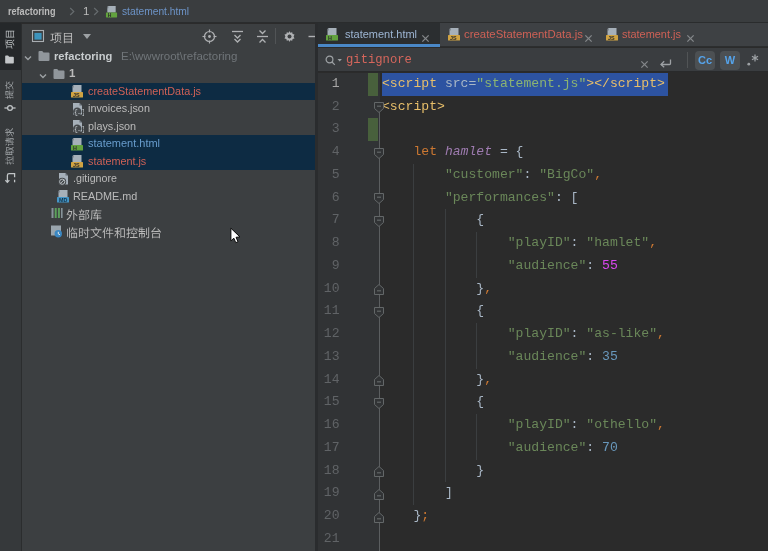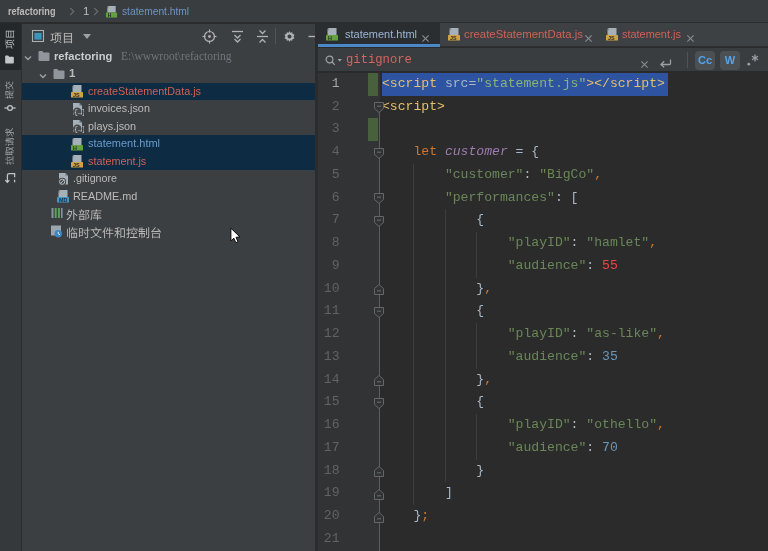--- a/index.html
+++ b/index.html
@@ -123,21 +123,21 @@
     </div>
     <div class="tree" style="position:absolute;left:0;top:-24px;width:293px">
 <div class="trow" style="top:47.9px;">
           <span class="icx" style="left:1px"><svg width="10" height="10" viewBox="0 0 10 10">
               <path d="M2 3.5 L5 6.5 L8 3.5" fill="none" stroke="#9da1a4" stroke-width="1.4"></path>
             </svg></span>
           <span class="icx" style="left:15px"><svg width="14" height="14" viewBox="0 0 14 14">
               <path d="M1.5 3 a1 1 0 0 1 1-1 H5.2 l1.3 1.6 H11.5 a1 1 0 0 1 1 1 V11 a1 1 0 0 1 -1 1 H2.5 a1 1 0 0 1 -1-1 Z" fill="#90969b"></path>
             </svg></span>
           <span class="ttxt" style="left:32px;color:#c8ccce;font-weight:bold;transform:scaleX(0.97);transform-origin:0 50%;">refactoring</span>
-          <span class="ttxt" style="left:99px;color:#707579;transform:scaleX(1.0);transform-origin:0 50%;font-family:Liberation Serif, serif;">E:\wwwroot\refactoring</span>
+          <span class="ttxt" style="left:99px;color:#707579;transform:scaleX(1.0);transform-origin:0 50%;">E:\wwwroot\refactoring</span>
         </div>
 <div class="trow" style="top:65.3px;">
           <span class="icx" style="left:16px"><svg width="10" height="10" viewBox="0 0 10 10">
               <path d="M2 3.5 L5 6.5 L8 3.5" fill="none" stroke="#9da1a4" stroke-width="1.4"></path>
             </svg></span>
           <span class="icx" style="left:30px"><svg width="14" height="14" viewBox="0 0 14 14">
               <path d="M1.5 3 a1 1 0 0 1 1-1 H5.2 l1.3 1.6 H11.5 a1 1 0 0 1 1 1 V11 a1 1 0 0 1 -1 1 H2.5 a1 1 0 0 1 -1-1 Z" fill="#90969b"></path>
             </svg></span>
           <span class="ttxt" style="left:47px;color:#bbbbbb;font-weight:bold;">1</span>
         </div>
@@ -286,26 +286,26 @@
             <path d="M9 1.5 L9 8.5 M5.97 3.25 L12.03 6.75 M12.03 3.25 L5.97 6.75" stroke="#9da1a4" stroke-width="1.25"></path>
           </svg></span>
     </div>
     <div class="gutter"></div>
 
     <div class="sel1"></div>
     <pre class="nums"><span style="color:#a7a6a6">1</span><span style="color:#606366">2</span><span style="color:#606366">3</span><span style="color:#606366">4</span><span style="color:#606366">5</span><span style="color:#606366">6</span><span style="color:#606366">7</span><span style="color:#606366">8</span><span style="color:#606366">9</span><span style="color:#606366">10</span><span style="color:#606366">11</span><span style="color:#606366">12</span><span style="color:#606366">13</span><span style="color:#606366">14</span><span style="color:#606366">15</span><span style="color:#606366">16</span><span style="color:#606366">17</span><span style="color:#606366">18</span><span style="color:#606366">19</span><span style="color:#606366">20</span><span style="color:#606366">21</span></pre>
     <pre class="code"><span style="color:#e8bf6a;">&lt;script </span><span style="color:#a9b7c6;">src=</span><span style="color:#8cb472;">"statement.js"</span><span style="color:#e8bf6a;">&gt;&lt;/script&gt;</span>
 <span style="color:#e8bf6a;">&lt;script&gt;</span>
 
-    <span style="color:#cc7832;">let </span><span style="color:#9e7bb0;font-style:italic;">customer </span><span style="color:#a9b7c6;">= </span><span style="color:#a9b7c6;">{</span>
+    <span style="color:#cc7832;">let </span><span style="color:#9e7bb0;font-style:italic;">hamlet </span><span style="color:#a9b7c6;">= </span><span style="color:#a9b7c6;">{</span>
         <span style="color:#6a8759;">"customer"</span><span style="color:#a9b7c6;">: </span><span style="color:#6a8759;">"BigCo"</span><span style="color:#cc7832;">,</span>
         <span style="color:#6a8759;">"performances"</span><span style="color:#a9b7c6;">: </span><span style="color:#a9b7c6;">[</span>
             <span style="color:#a9b7c6;">{</span>
                 <span style="color:#6a8759;">"playID"</span><span style="color:#a9b7c6;">: </span><span style="color:#6a8759;">"hamlet"</span><span style="color:#cc7832;">,</span>
-                <span style="color:#6a8759;">"audience"</span><span style="color:#a9b7c6;">: </span><span style="color:#ef4444;">55</span>
+                <span style="color:#6a8759;">"audience"</span><span style="color:#a9b7c6;">: </span><span style="color:#d946ef;">55</span>
             <span style="color:#a9b7c6;">}</span><span style="color:#cc7832;">,</span>
             <span style="color:#a9b7c6;">{</span>
                 <span style="color:#6a8759;">"playID"</span><span style="color:#a9b7c6;">: </span><span style="color:#6a8759;">"as-like"</span><span style="color:#cc7832;">,</span>
                 <span style="color:#6a8759;">"audience"</span><span style="color:#a9b7c6;">: </span><span style="color:#6897bb;">35</span>
             <span style="color:#a9b7c6;">}</span><span style="color:#cc7832;">,</span>
             <span style="color:#a9b7c6;">{</span>
                 <span style="color:#6a8759;">"playID"</span><span style="color:#a9b7c6;">: </span><span style="color:#6a8759;">"othello"</span><span style="color:#cc7832;">,</span>
                 <span style="color:#6a8759;">"audience"</span><span style="color:#a9b7c6;">: </span><span style="color:#6897bb;">70</span>
             <span style="color:#a9b7c6;">}</span>
         <span style="color:#a9b7c6;">]</span>

